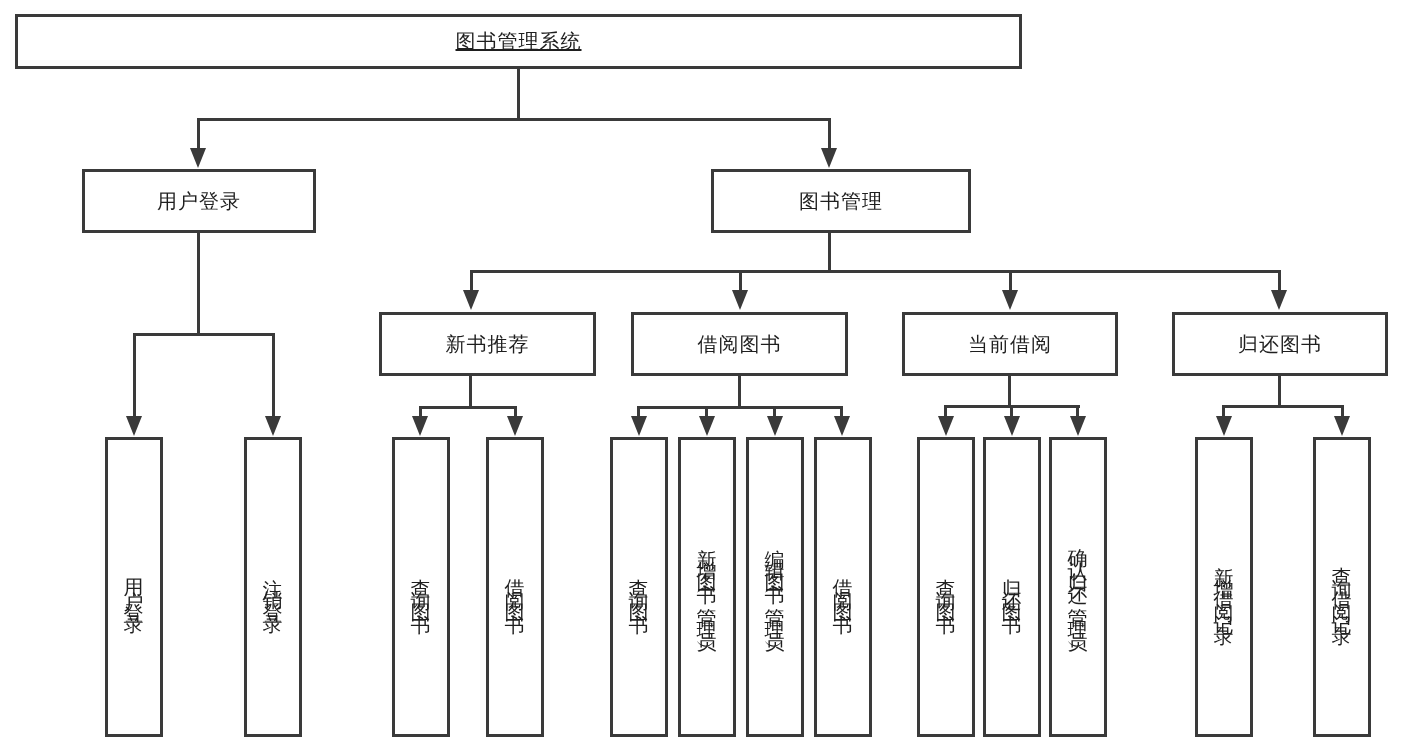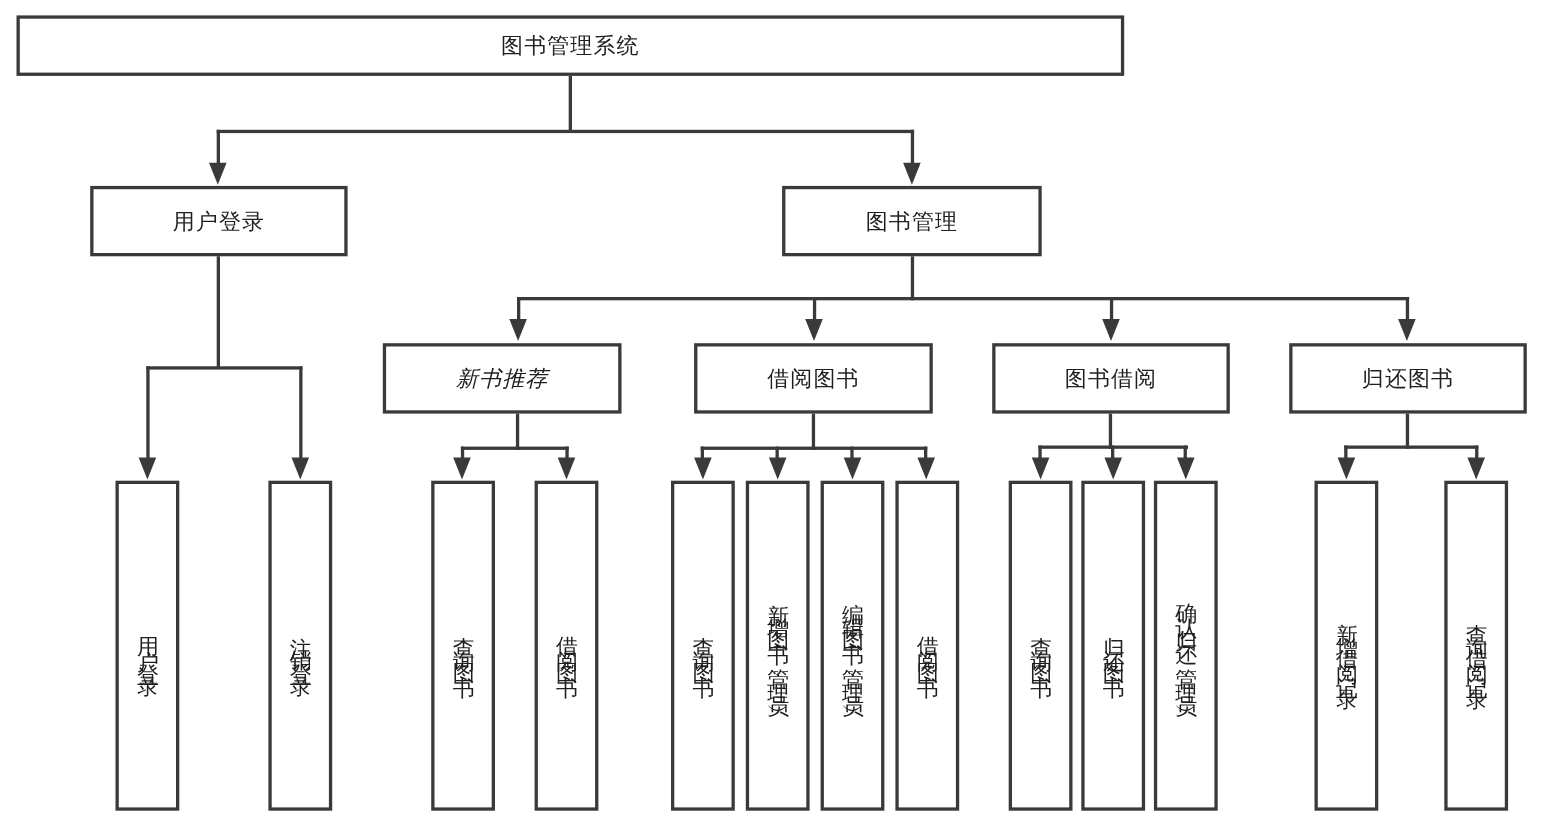--- a/index.html
+++ b/index.html
@@ -70,35 +70,35 @@
     color: #b9b9b9;
     font-size: 19px;
     white-space: nowrap;
   }
 </style>
 </head>
 <body>
 
 <div id="canvas">
 
-  <div class="box" style="left:15px; top:14px; width:1007px; height:55px;">
+  <div class="box" style="left:15px; top:14px; width:1007px; height:55px;text-decoration:underline;">
     <span>图书管理系统</span>
   </div>
 
   <div class="vline" style="left:517px; top:69px; height:51px;"></div>
   <div class="hline" style="left:197px; top:118px; width:634px;"></div>
   <div class="vline" style="left:197px; top:118px; height:34px;"></div>
   <div class="arrow" style="left:190px; top:148px;"></div>
   <div class="vline" style="left:828px; top:118px; height:34px;"></div>
   <div class="arrow" style="left:821px; top:148px;"></div>
 
   <div class="box" style="left:82px; top:169px; width:234px; height:64px;">
     <span>用户登录</span>
   </div>
-  <div class="box" style="left:711px; top:169px; width:236px; height:64px;">
+  <div class="box" style="left:711px; top:169px; width:260px; height:64px;">
     <span>图书管理</span>
   </div>
 
   <div class="vline" style="left:197px; top:233px; height:102px;"></div>
   <div class="hline" style="left:133px; top:333px; width:142px;"></div>
   <div class="vline" style="left:133px; top:333px; height:86px;"></div>
   <div class="arrow" style="left:126px; top:416px;"></div>
   <div class="vline" style="left:272px; top:333px; height:86px;"></div>
   <div class="arrow" style="left:265px; top:416px;"></div>
 
@@ -106,28 +106,28 @@
   <div class="hline" style="left:470px; top:270px; width:811px;"></div>
   <div class="vline" style="left:470px; top:270px; height:24px;"></div>
   <div class="arrow" style="left:463px; top:290px;"></div>
   <div class="vline" style="left:739px; top:270px; height:24px;"></div>
   <div class="arrow" style="left:732px; top:290px;"></div>
   <div class="vline" style="left:1009px; top:270px; height:24px;"></div>
   <div class="arrow" style="left:1002px; top:290px;"></div>
   <div class="vline" style="left:1278px; top:270px; height:24px;"></div>
   <div class="arrow" style="left:1271px; top:290px;"></div>
 
-  <div class="box" style="left:348px; top:312px; width:217px; height:64px;font-style:italic;">
+  <div class="box" style="left:379px; top:312px; width:217px; height:64px;">
     <span>新书推荐</span>
   </div>
   <div class="box" style="left:631px; top:312px; width:217px; height:64px;">
     <span>借阅图书</span>
   </div>
   <div class="box" style="left:902px; top:312px; width:216px; height:64px;">
-    <span>图书借阅</span>
+    <span>当前借阅</span>
   </div>
   <div class="box" style="left:1172px; top:312px; width:216px; height:64px;">
     <span>归还图书</span>
   </div>
 
   <div class="vline" style="left:469px; top:376px; height:33px;"></div>
   <div class="hline" style="left:419px; top:406px; width:98px;"></div>
   <div class="vline" style="left:419px; top:406px; height:14px;"></div>
   <div class="arrow" style="left:412px; top:416px;"></div>
   <div class="vline" style="left:514px; top:406px; height:14px;"></div>

